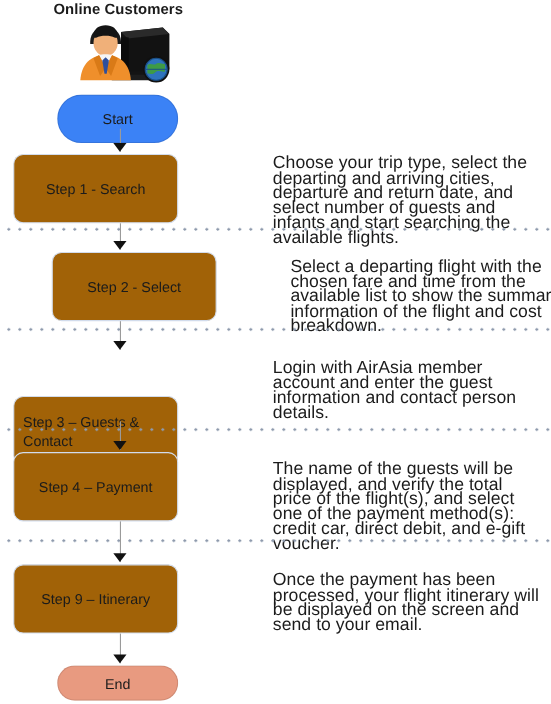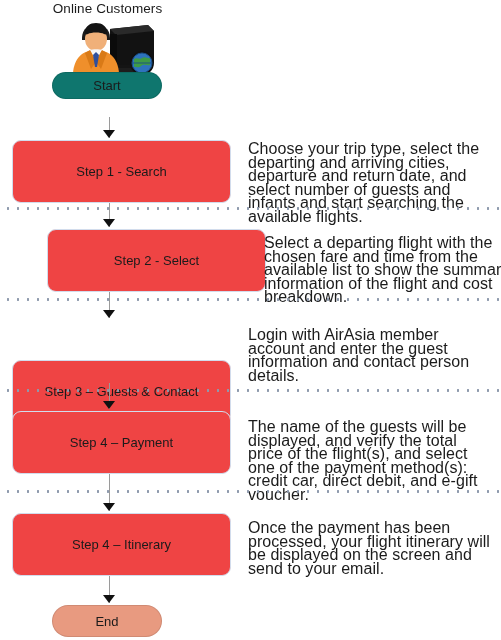--- a/index.html
+++ b/index.html
@@ -24,21 +24,21 @@
   }
 
   
   .chart-title {
     position: absolute;
     left: 0;
     top: 1px;
     width: 215px;
     text-align: center;
     font-size: 13.5px;
-    font-weight: normal;
+    font-weight: bold;
     letter-spacing: 0.1px;
     color: #1b1b1b;
   }
 
   
   .customer-icon {
     position: absolute;
     left: 70px;
     top: 21px;
     width: 92px;
@@ -52,46 +52,46 @@
     border-radius: 999px;
     display: flex;
     align-items: center;
     justify-content: center;
     font-size: 13px;
     color: #1b1b1b;
     border: 1px solid rgba(0,0,0,0.10);
   }
   .pill-start {
     left: 52px;
-    top: 72px;
+    top: 86px;
     width: 110px;
-    height: 27px;
-    background: #0f766e;
+    height: 44px;
+    background: #3b82f6;
   }
   .pill-end {
     left: 52px;
     top: 605px;
     width: 110px;
     height: 32px;
     background: #e89a80;
   }
 
   
   .step-box {
     position: absolute;
     left: 12px;
-    width: 219px;
+    width: 150px;
     box-sizing: border-box;
-    background: #ef4444;
+    background: #a16207;
     border: 1px solid #d2dcec;
     border-radius: 9px;
     display: flex;
     align-items: center;
     justify-content: center;
-    text-align: right;
+    text-align: left;
     font-size: 13px;
     line-height: 17px;
     color: #1b1b1b;
     padding: 0 8px;
   }
   .box1 { top: 140px;  height: 63px; }
   .box2 { top: 229px;  height: 63px; margin-left: 35px; }
   .box3 { top: 320px;  height: 63px; margin-top: 40px; }
   .box4 { top: 411px;  height: 63px; }
   .box5 { top: 513px;  height: 63px; }
@@ -213,21 +213,21 @@
   <div class="conn-line" style="top:383px; height:26px;"></div>
   <div class="arrow-head" style="top:401px;"></div>
 
   <div class="step-box box4">Step 4 – Payment</div>
   <div class="desc desc4">The name of the guests will be displayed, and verify the total price of the flight(s), and select one of the payment method(s): credit car, direct debit, and e-gift voucher.</div>
 
   <div class="sep sep4"></div>
   <div class="conn-line" style="top:474px; height:37px;"></div>
   <div class="arrow-head" style="top:503px;"></div>
 
-  <div class="step-box box5">Step 4 – Itinerary</div>
+  <div class="step-box box5">Step 9 – Itinerary</div>
   <div class="desc desc5">Once the payment has been processed, your flight itinerary will be displayed on the screen and send to your email.</div>
 
   <div class="conn-line" style="top:576px; height:27px;"></div>
   <div class="arrow-head" style="top:595px;"></div>
 
   <div class="pill pill-end">End</div>
 
 </div>
 
 </body></html>

